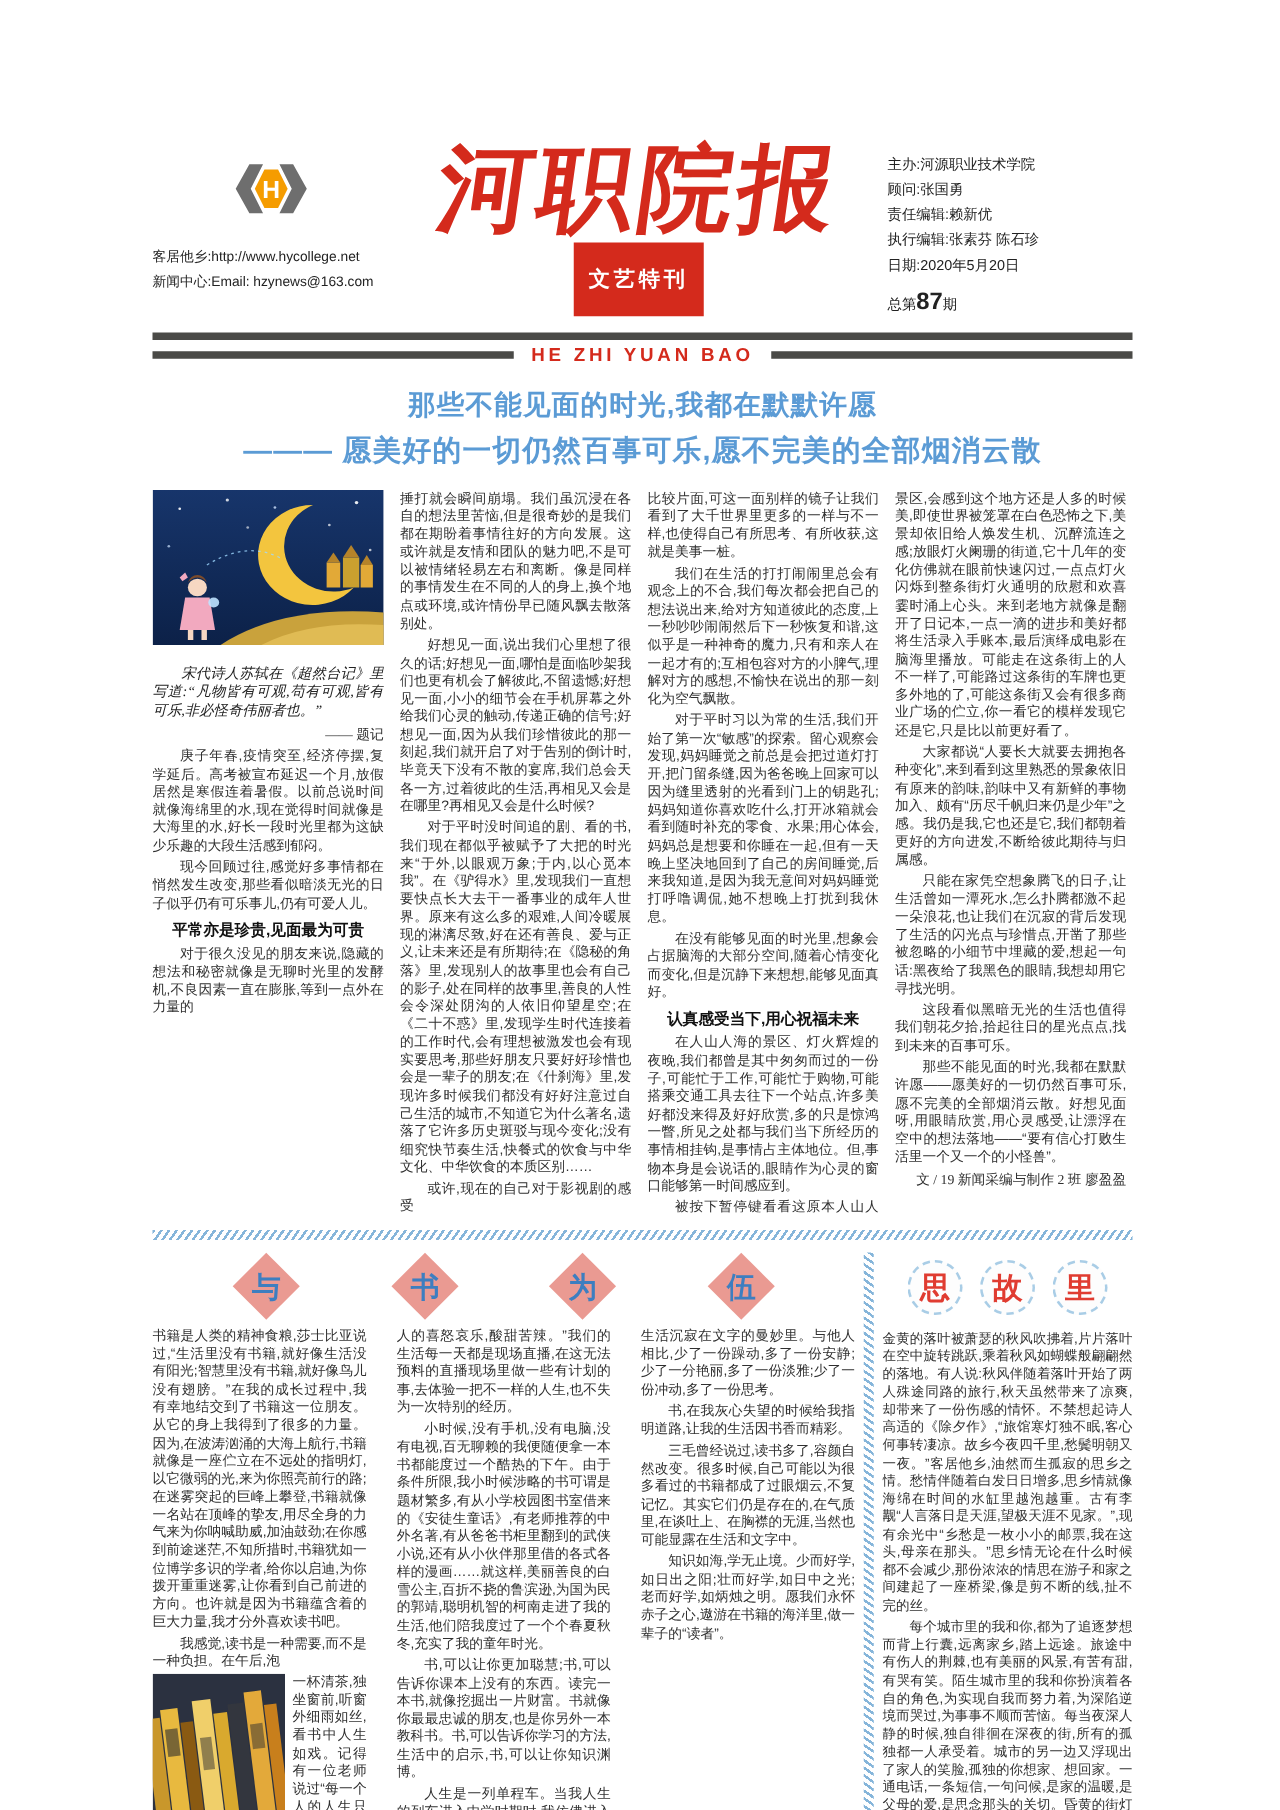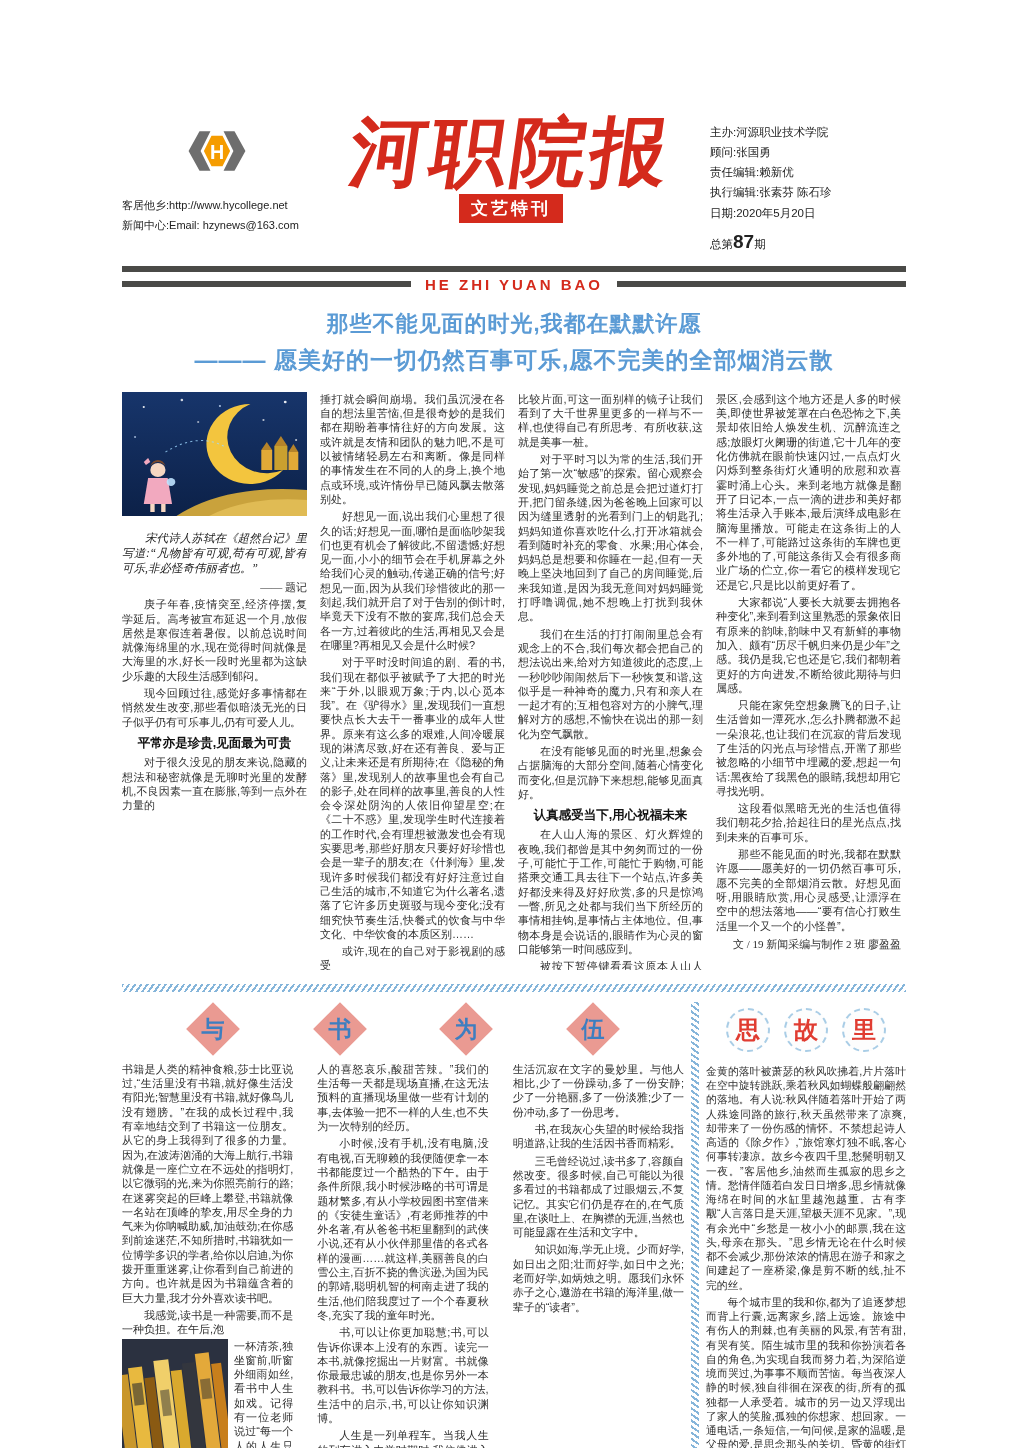--- a/index.html
+++ b/index.html
@@ -11,21 +11,21 @@
   
   .header { display:flex; align-items:flex-start; }
   .h-left { width:190px; padding-top:8px; }
   .logo-wrap { width:70px; margin:0 auto 10px auto; }
   .h-contact { font-size:11px; line-height:1.8; color:#222; white-space:nowrap; }
   .h-center { flex:1; text-align:center; }
   .masthead { font-family:"Liberation Serif", serif; font-weight:bold; color:#d42a1c;
     font-size:76px; line-height:1.0; letter-spacing:4px; transform:skewX(-8deg);
     margin-top:2px; white-space:nowrap; }
   .special { display:inline-block; background:#d42a1c; color:#fff; font-size:17px;
-    font-weight:bold; padding:3px 12px; margin-top:4px; letter-spacing:3px;
+    font-weight:bold; padding:18px 12px; margin-top:4px; letter-spacing:3px;
     font-family:"Liberation Serif", serif; }
   .h-right { width:196px; padding-top:10px; font-size:11.5px; line-height:1.75;
     color:#222; white-space:nowrap; }
   .issue-line { margin-top:2px; }
   .issue-num { font-size:19px; font-weight:bold; }
 
   
   .bars { margin-top:8px; }
   .bar-full { height:6px; background:#4a4a47; }
   .bar-row { display:flex; align-items:center; margin-top:4px; }
@@ -182,22 +182,22 @@
           </div>
       </div>
       <div class="col">
           <div class="par cont">捶打就会瞬间崩塌。我们虽沉浸在各自的想法里苦恼,但是很奇妙的是我们都在期盼着事情往好的方向发展。这或许就是友情和团队的魅力吧,不是可以被情绪轻易左右和离断。像是同样的事情发生在不同的人的身上,换个地点或环境,或许情份早已随风飘去散落别处。</div>
           <div class="par p">好想见一面,说出我们心里想了很久的话;好想见一面,哪怕是面临吵架我们也更有机会了解彼此,不留遗憾;好想见一面,小小的细节会在手机屏幕之外给我们心灵的触动,传递正确的信号;好想见一面,因为从我们珍惜彼此的那一刻起,我们就开启了对于告别的倒计时,毕竟天下没有不散的宴席,我们总会天各一方,过着彼此的生活,再相见又会是在哪里?再相见又会是什么时候?</div>
           <div class="par p">对于平时没时间追的剧、看的书,我们现在都似乎被赋予了大把的时光来“于外,以眼观万象;于内,以心觅本我”。在《驴得水》里,发现我们一直想要快点长大去干一番事业的成年人世界。原来有这么多的艰难,人间冷暖展现的淋漓尽致,好在还有善良、爱与正义,让未来还是有所期待;在《隐秘的角落》里,发现别人的故事里也会有自己的影子,处在同样的故事里,善良的人性会令深处阴沟的人依旧仰望星空;在《二十不惑》里,发现学生时代连接着的工作时代,会有理想被激发也会有现实要思考,那些好朋友只要好好珍惜也会是一辈子的朋友;在《什刹海》里,发现许多时候我们都没有好好注意过自己生活的城市,不知道它为什么著名,遗落了它许多历史斑驳与现今变化;没有细究快节奏生活,快餐式的饮食与中华文化、中华饮食的本质区别……</div>
           <div class="par p">或许,现在的自己对于影视剧的感受</div>
         </div>
       <div class="col">
           <div class="par cont">比较片面,可这一面别样的镜子让我们看到了大千世界里更多的一样与不一样,也使得自己有所思考、有所收获,这就是美事一桩。</div>
+          <div class="par p">我们在生活的打打闹闹里总会有观念上的不合,我们每次都会把自己的想法说出来,给对方知道彼此的态度,上一秒吵吵闹闹然后下一秒恢复和谐,这似乎是一种神奇的魔力,只有和亲人在一起才有的;互相包容对方的小脾气,理解对方的感想,不愉快在说出的那一刻化为空气飘散。</div>
           <div class="par p">对于平时习以为常的生活,我们开始了第一次“敏感”的探索。留心观察会发现,妈妈睡觉之前总是会把过道灯打开,把门留条缝,因为爸爸晚上回家可以因为缝里透射的光看到门上的钥匙孔;妈妈知道你喜欢吃什么,打开冰箱就会看到随时补充的零食、水果;用心体会,妈妈总是想要和你睡在一起,但有一天晚上坚决地回到了自己的房间睡觉,后来我知道,是因为我无意间对妈妈睡觉打呼噜调侃,她不想晚上打扰到我休息。</div>
-          <div class="par p">我们在生活的打打闹闹里总会有观念上的不合,我们每次都会把自己的想法说出来,给对方知道彼此的态度,上一秒吵吵闹闹然后下一秒恢复和谐,这似乎是一种神奇的魔力,只有和亲人在一起才有的;互相包容对方的小脾气,理解对方的感想,不愉快在说出的那一刻化为空气飘散。</div>
           <div class="par p">在没有能够见面的时光里,想象会占据脑海的大部分空间,随着心情变化而变化,但是沉静下来想想,能够见面真好。</div>
           <div class="par h">认真感受当下,用心祝福未来</div>
           <div class="par p">在人山人海的景区、灯火辉煌的夜晚,我们都曾是其中匆匆而过的一份子,可能忙于工作,可能忙于购物,可能搭乘交通工具去往下一个站点,许多美好都没来得及好好欣赏,多的只是惊鸿一瞥,所见之处都与我们当下所经历的事情相挂钩,是事情占主体地位。但,事物本身是会说话的,眼睛作为心灵的窗口能够第一时间感应到。</div>
           <div class="par p">被按下暂停键看看这原本人山人海的</div>
         </div>
       <div class="col">
           <div class="par cont">景区,会感到这个地方还是人多的时候美,即使世界被笼罩在白色恐怖之下,美景却依旧给人焕发生机、沉醉流连之感;放眼灯火阑珊的街道,它十几年的变化仿佛就在眼前快速闪过,一点点灯火闪烁到整条街灯火通明的欣慰和欢喜霎时涌上心头。来到老地方就像是翻开了日记本,一点一滴的进步和美好都将生活录入手账本,最后演绎成电影在脑海里播放。可能走在这条街上的人不一样了,可能路过这条街的车牌也更多外地的了,可能这条街又会有很多商业广场的伫立,你一看它的模样发现它还是它,只是比以前更好看了。</div>
           <div class="par p">大家都说“人要长大就要去拥抱各种变化”,来到看到这里熟悉的景象依旧有原来的韵味,韵味中又有新鲜的事物加入、颇有“历尽千帆归来仍是少年”之感。我仍是我,它也还是它,我们都朝着更好的方向进发,不断给彼此期待与归属感。</div>
           <div class="par p">只能在家凭空想象腾飞的日子,让生活曾如一潭死水,怎么扑腾都激不起一朵浪花,也让我们在沉寂的背后发现了生活的闪光点与珍惜点,开凿了那些被忽略的小细节中埋藏的爱,想起一句话:黑夜给了我黑色的眼睛,我想却用它寻找光明。</div>
           <div class="par p">这段看似黑暗无光的生活也值得我们朝花夕拾,拾起往日的星光点点,找到未来的百事可乐。</div>

